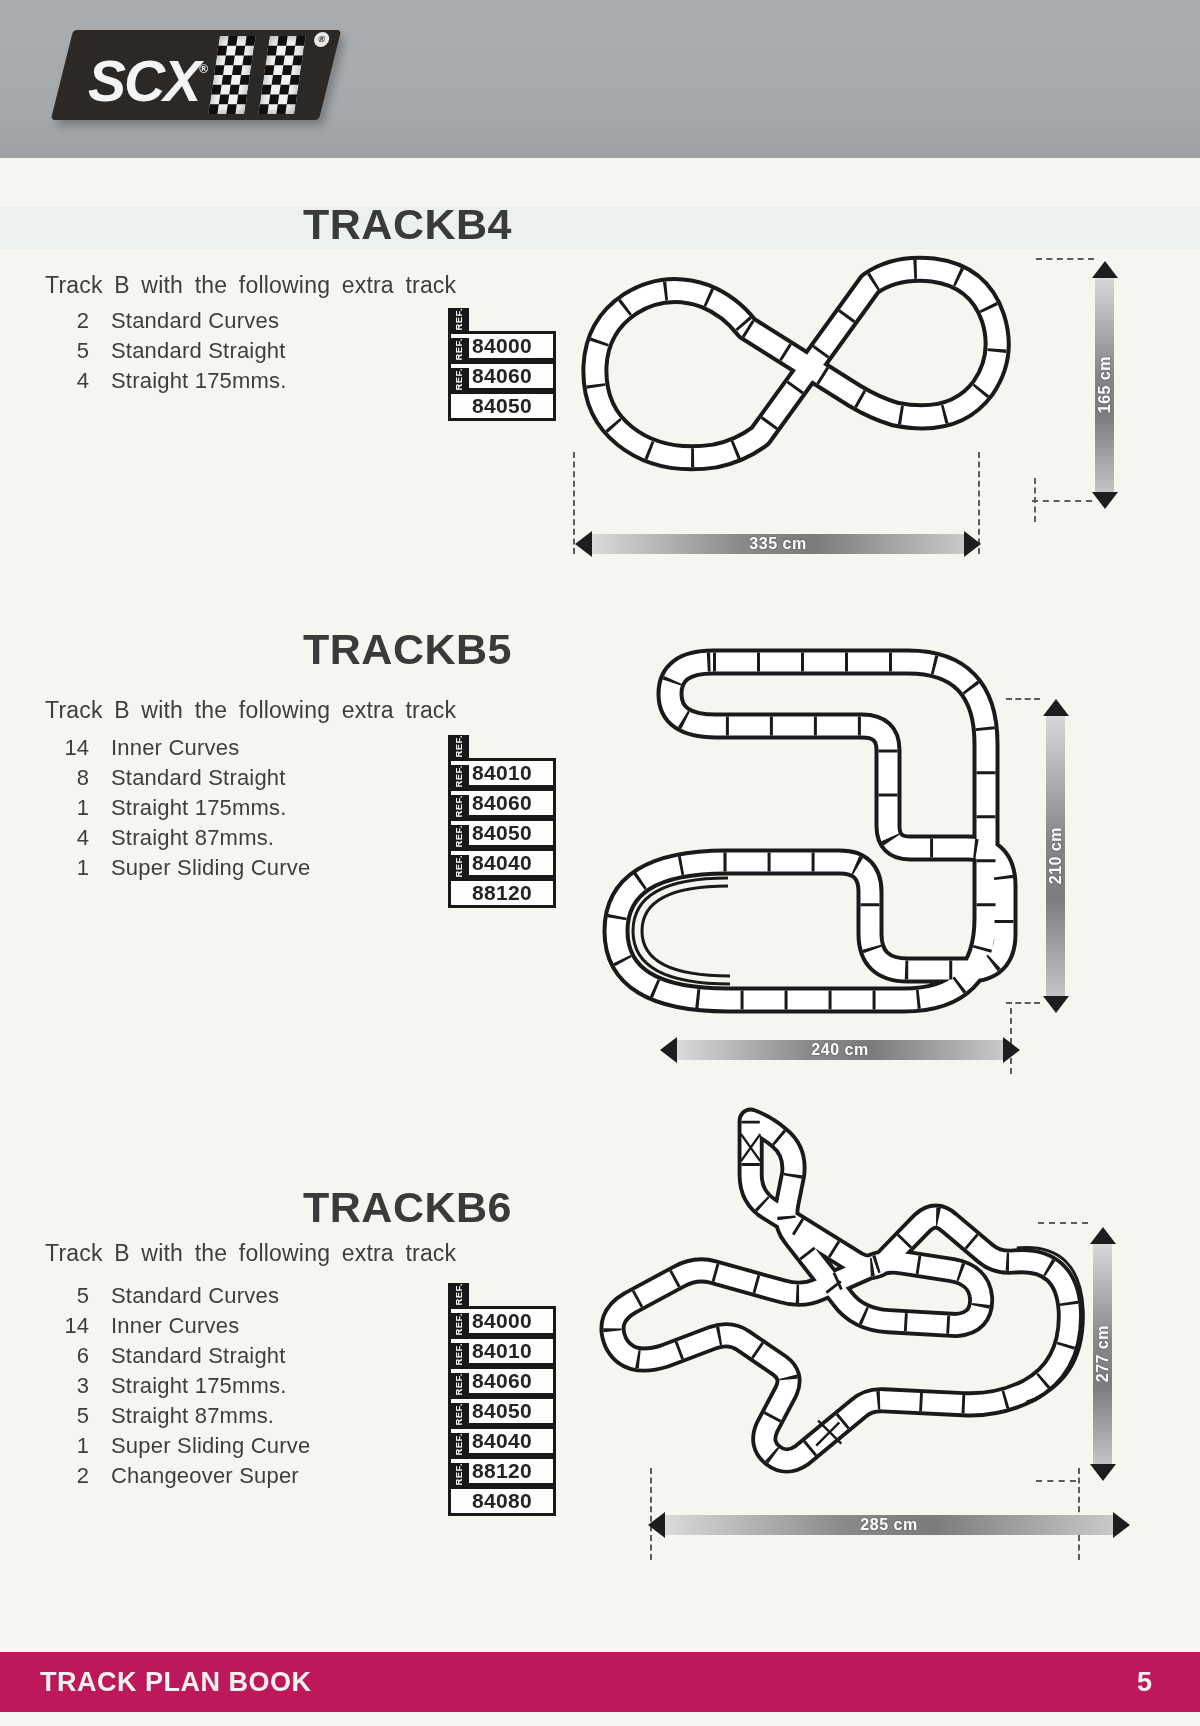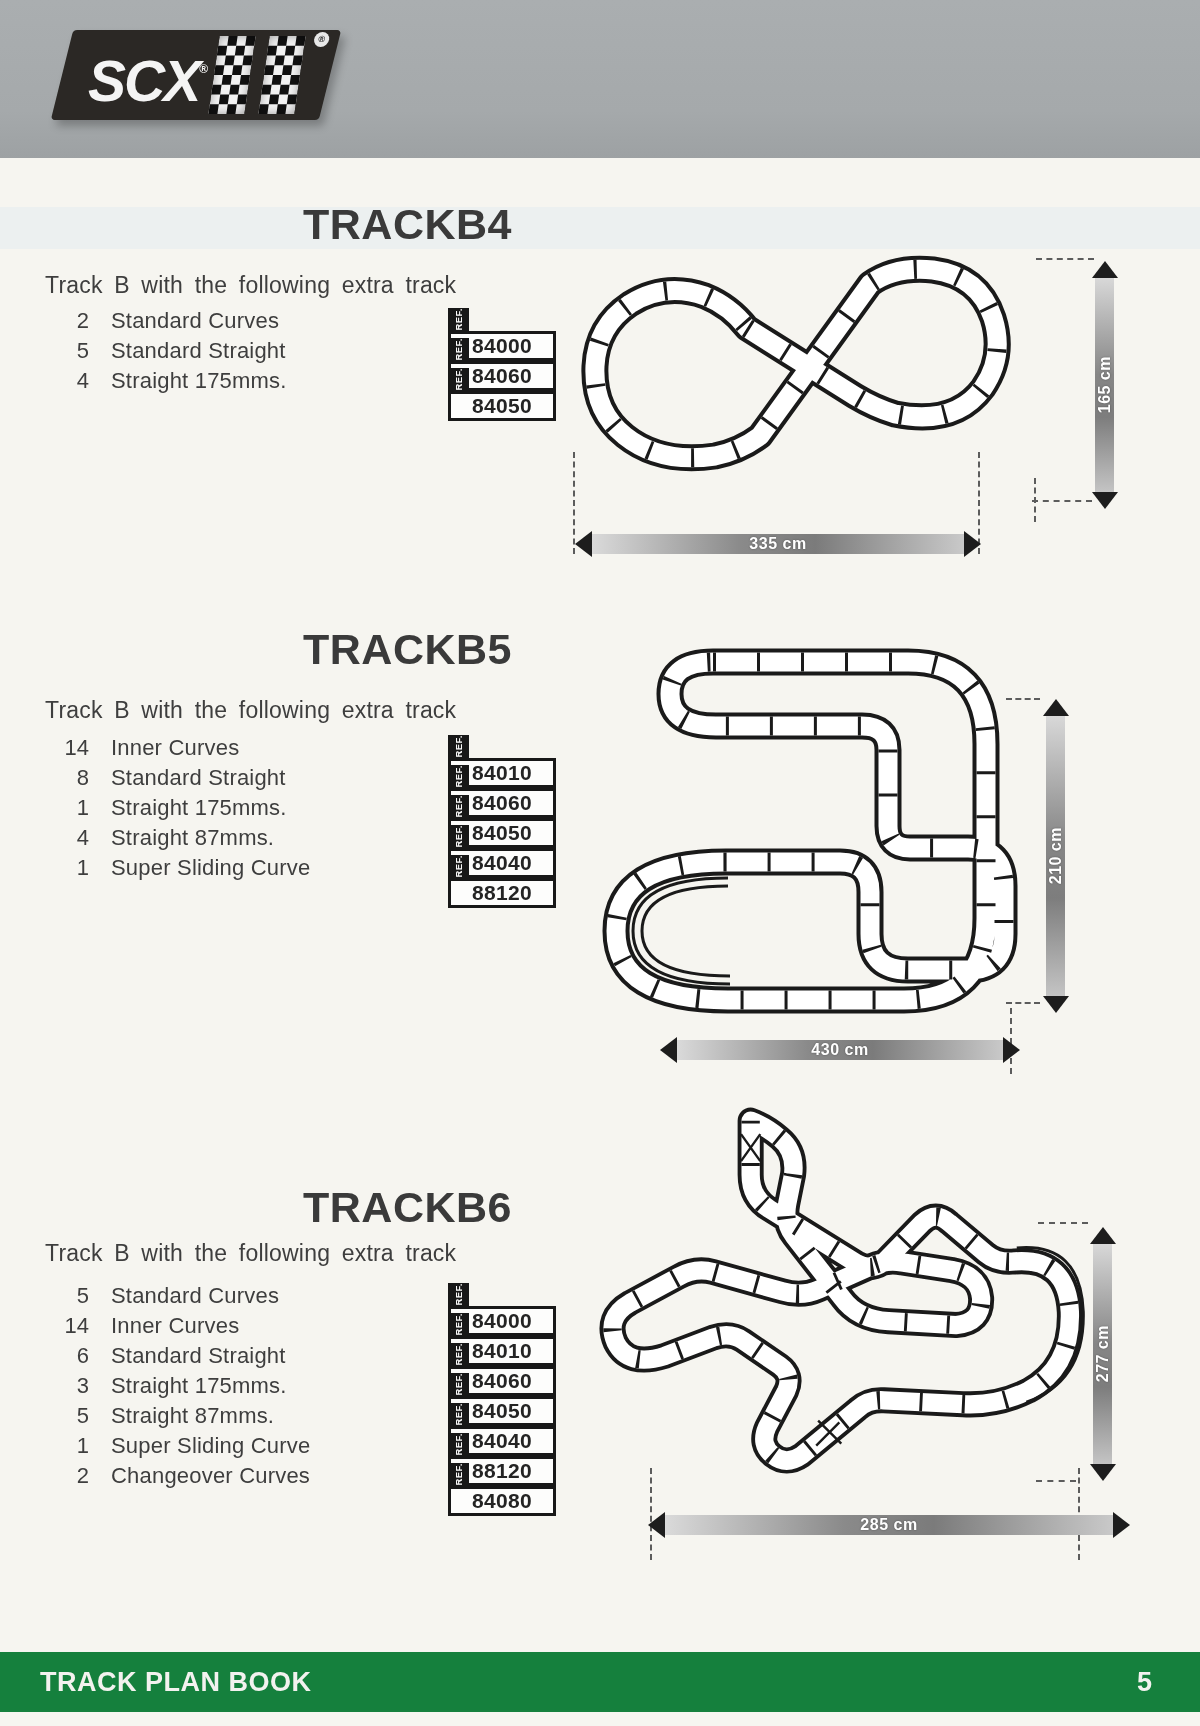--- a/index.html
+++ b/index.html
@@ -65,21 +65,21 @@
         border-bottom:17px solid #1d1d1d;border-top:0;}
   .vbar::after{content:"";position:absolute;bottom:-17px;left:-3px;border:13px solid transparent;
         border-top:17px solid #1d1d1d;border-bottom:0;}
   .vbar span{writing-mode:vertical-rl;transform:rotate(180deg);color:#fff;font-weight:700;
         font-size:16px;letter-spacing:.5px;text-shadow:0 0 2px rgba(0,0,0,.4);}
 
   .dashv{position:absolute;width:0;border-left:2px dashed #5c5c5c;}
   .dashh{position:absolute;height:0;border-top:2px dashed #5c5c5c;}
 
   
-  .footer{position:absolute;left:0;top:1652px;width:1200px;height:60px;background:#15803d;
+  .footer{position:absolute;left:0;top:1652px;width:1200px;height:60px;background:#be185d;
           display:flex;align-items:center;color:#f3f2ef;}
   .footer-title{margin-left:40px;font-weight:700;font-size:27px;letter-spacing:.5px;}
   .footer-page{margin-left:auto;margin-right:48px;font-weight:700;font-size:27px;}
 </style>
 </head>
 <body>
 
 <div class="page">
 
   <div class="header">
@@ -221,21 +221,21 @@
     <path class="t-extra" d="M 152 352 Q 55 352 55 299 Q 55 246 150 246"></path>
     <path class="t-extra" d="M 152 344 Q 64 344 64 299 Q 64 254 150 254" stroke-width="2"></path>
   </svg>
   <div class="dashh" style="left:1006px;top:698px;width:34px;"></div>
   <div class="dashh" style="left:1006px;top:1002px;width:34px;"></div>
   <div class="dashv" style="left:1010px;top:1008px;height:66px;"></div>
   <div class="vbar" style="left:1046px;top:716px;height:280px;">
     <span>210 cm</span>
   </div>
   <div class="hbar" style="left:677px;top:1040px;width:326px;">
-    <span>430 cm</span>
+    <span>240 cm</span>
   </div>
 
   <div class="sec-title" style="top:1186px;">
     <span>TRACK</span>
     <span>B6</span>
   </div>
   <div class="sec-sub" style="top:1240px;">Track B with the following extra track</div>
   <div class="items" style="top:1281px;">
   <div class="item-row">
     <span class="qty">5</span>
@@ -298,21 +298,21 @@
     <span class="badge">
       <span class="ref-tab">
             <span>REF.</span>
           </span>
       <span class="ref-num">88120</span>
     </span>
   </div>
 
   <div class="item-row">
     <span class="qty">2</span>
-    <span class="pname">Changeover Curves</span>
+    <span class="pname">Changeover Super</span>
     <span class="badge">
       <span class="ref-tab">
             <span>REF.</span>
           </span>
       <span class="ref-num">84080</span>
     </span>
   </div>
 </div>
 
   <svg class="track" style="left:552px;top:1080px;" width="540" height="386" viewBox="0 0 560 400">

